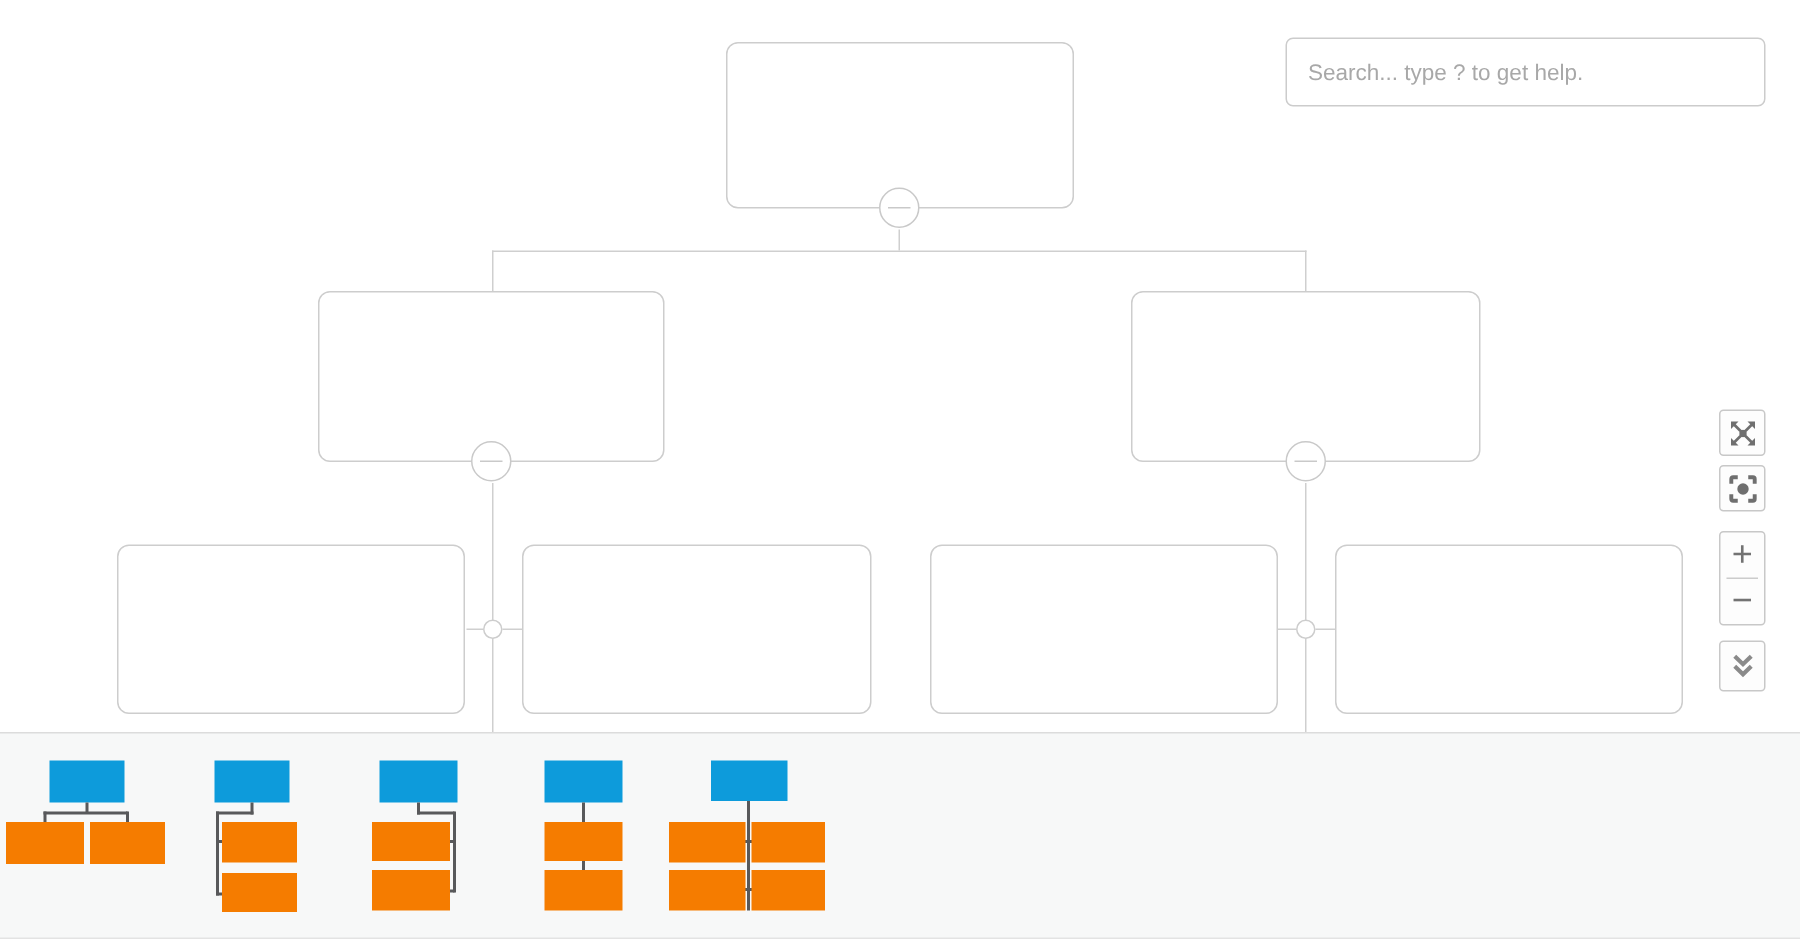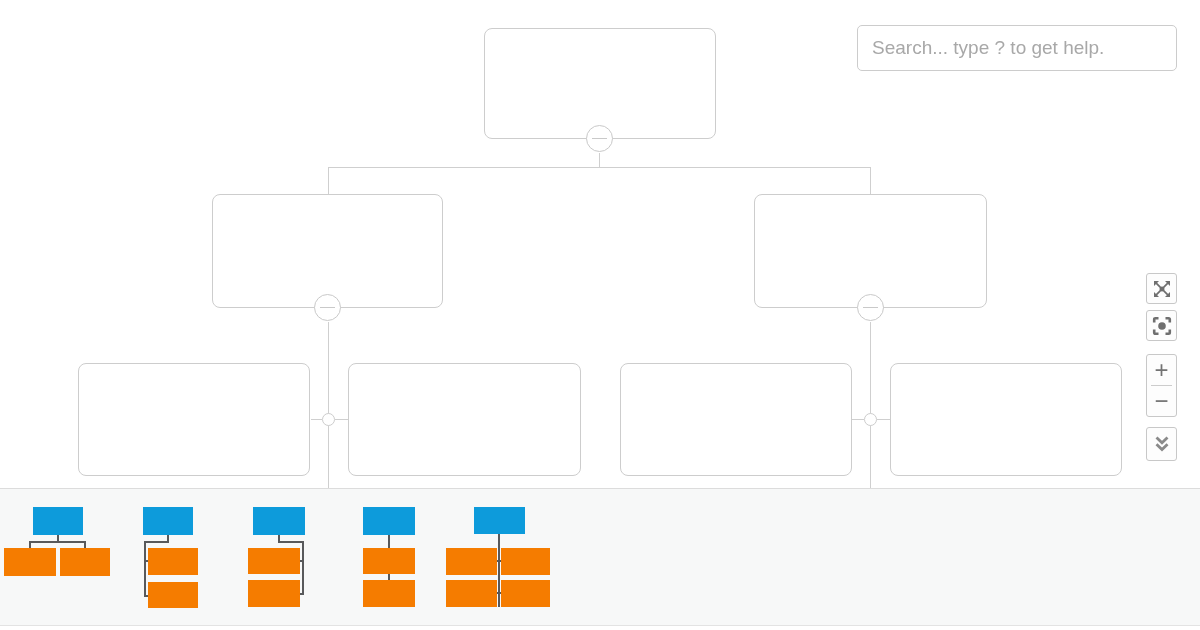--- a/index.html
+++ b/index.html
@@ -18,21 +18,21 @@
            border-radius:50%; background:#ffffff; display:flex; align-items:center;
            justify-content:center; }
   .ccirc .minus { width:15px; height:1.5px; background:#c9c9c9; }
 
   .jcirc { position:absolute; width:13px; height:13px; border:1px solid #cdcdcd;
            border-radius:50%; background:#ffffff; }
 
   
   .search { position:absolute; left:857px; top:25px; width:320px; height:46px;
             border:1px solid #cccccc; border-radius:5px; background:#fff;
-            padding:0 14px; font-size:19px; color:#555; outline:none;
+            padding:0 14px; font-size:15px; color:#555; outline:none;
             font-family:"Liberation Sans", sans-serif; }
   .search::placeholder { color:#a8a8a8; }
 
   
   .tbtn { position:absolute; left:1146px; width:31px; height:31px; background:#fdfdfd;
           border:1px solid #c8c8c8; border-radius:3px; display:flex;
           align-items:center; justify-content:center; cursor:pointer; }
   .zoombox { position:absolute; left:1146px; top:354px; width:31px; height:63px;
              background:#fdfdfd; border:1px solid #c8c8c8; border-radius:3px;
              display:flex; flex-direction:column; }

